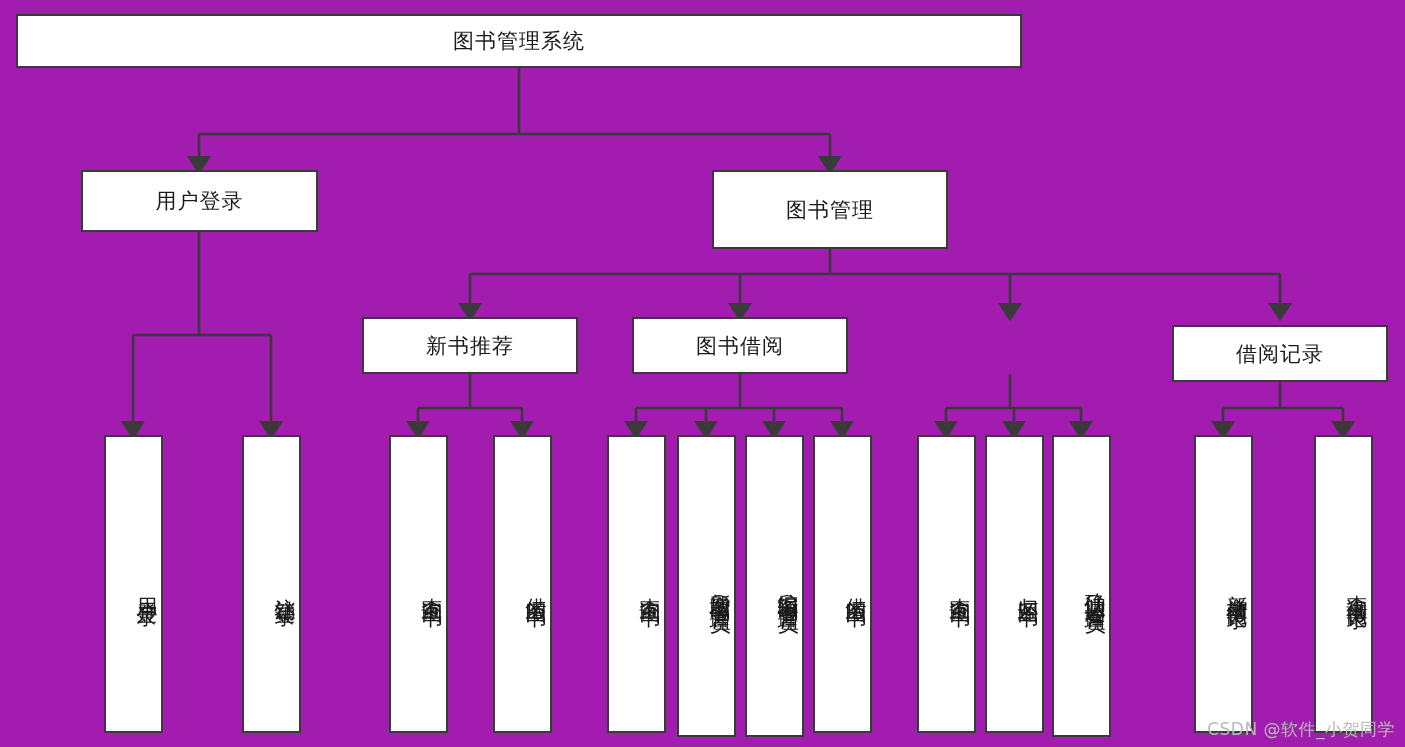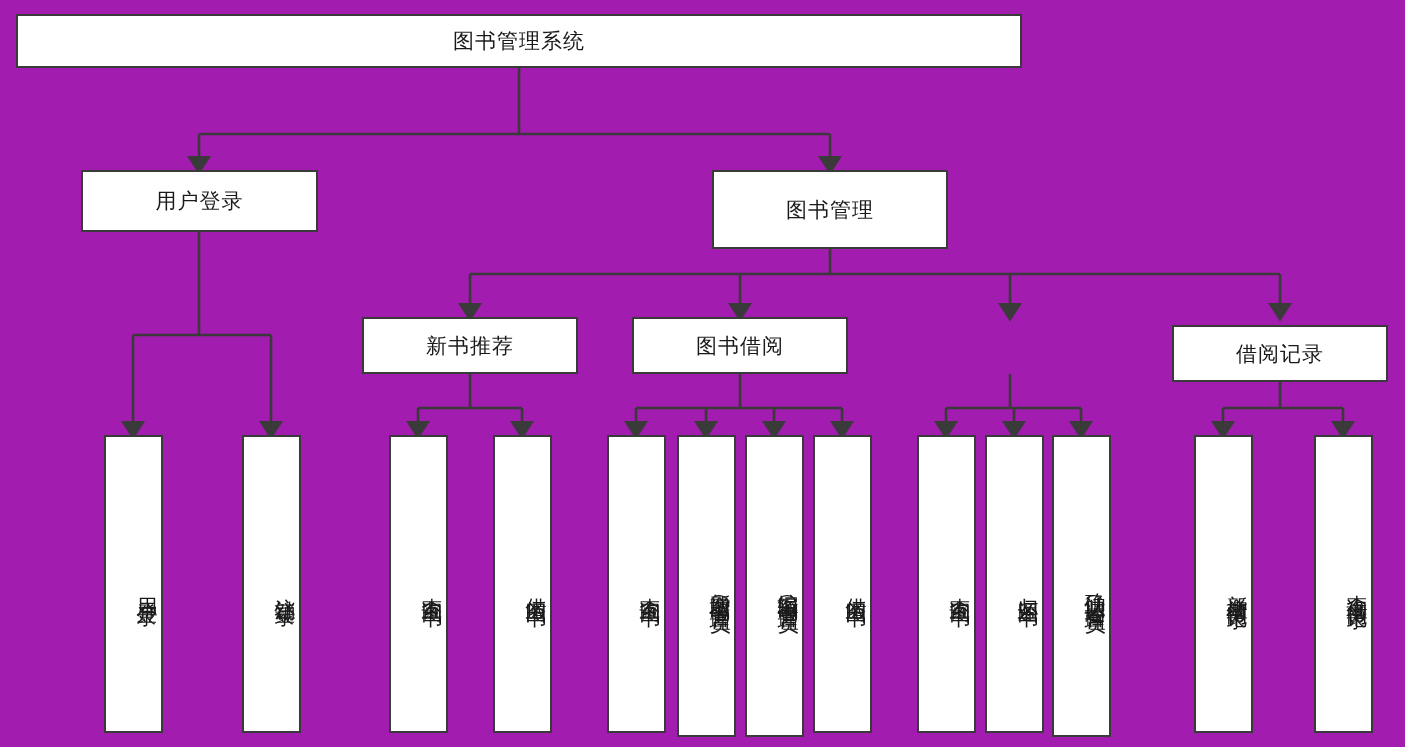--- a/index.html
+++ b/index.html
@@ -184,13 +184,14 @@
     <span class="label">确认归还（管理员）</span>
   </div>
 
   <div class="node v-node" style="left:1194px; top:435px; width:59px; height:298px;">
     <span class="label">新增借阅记录</span>
   </div>
   <div class="node v-node" style="left:1314px; top:435px; width:59px; height:298px;">
     <span class="label">查询借阅记录</span>
   </div>
 
+  <div class="watermark">CSDN @软件_小贺同学</div>
 </div>
 
 </body></html>

